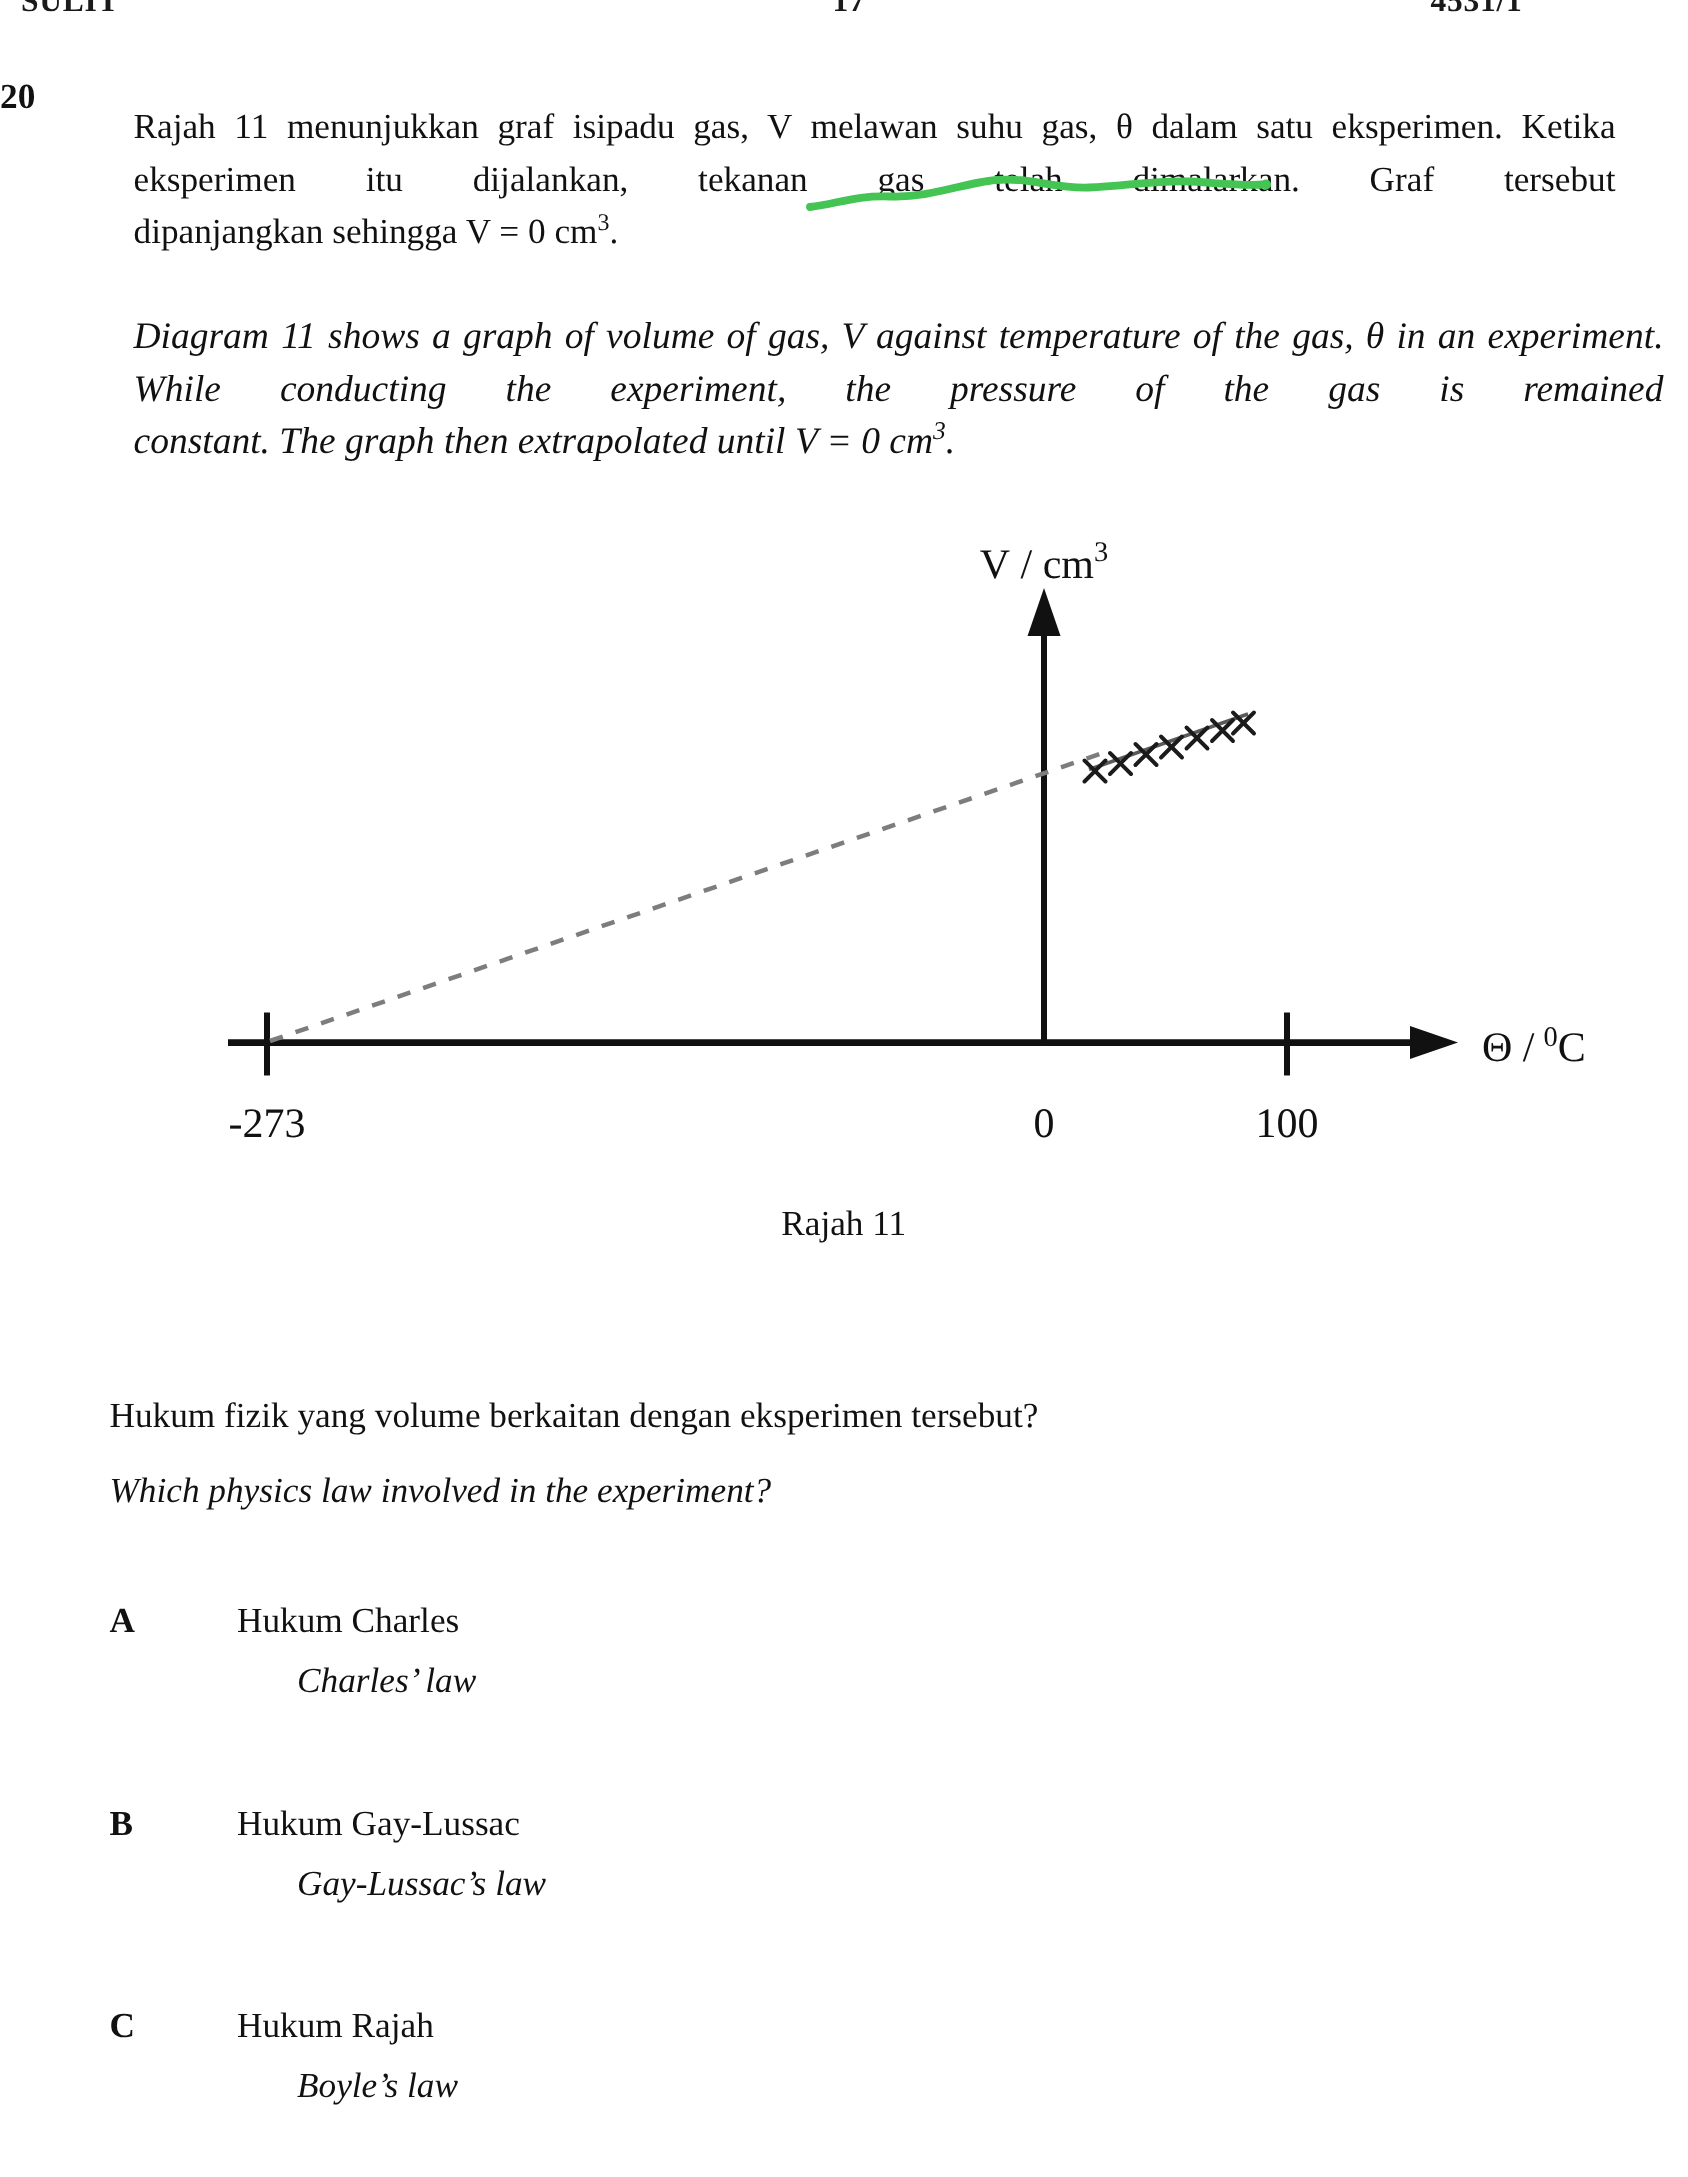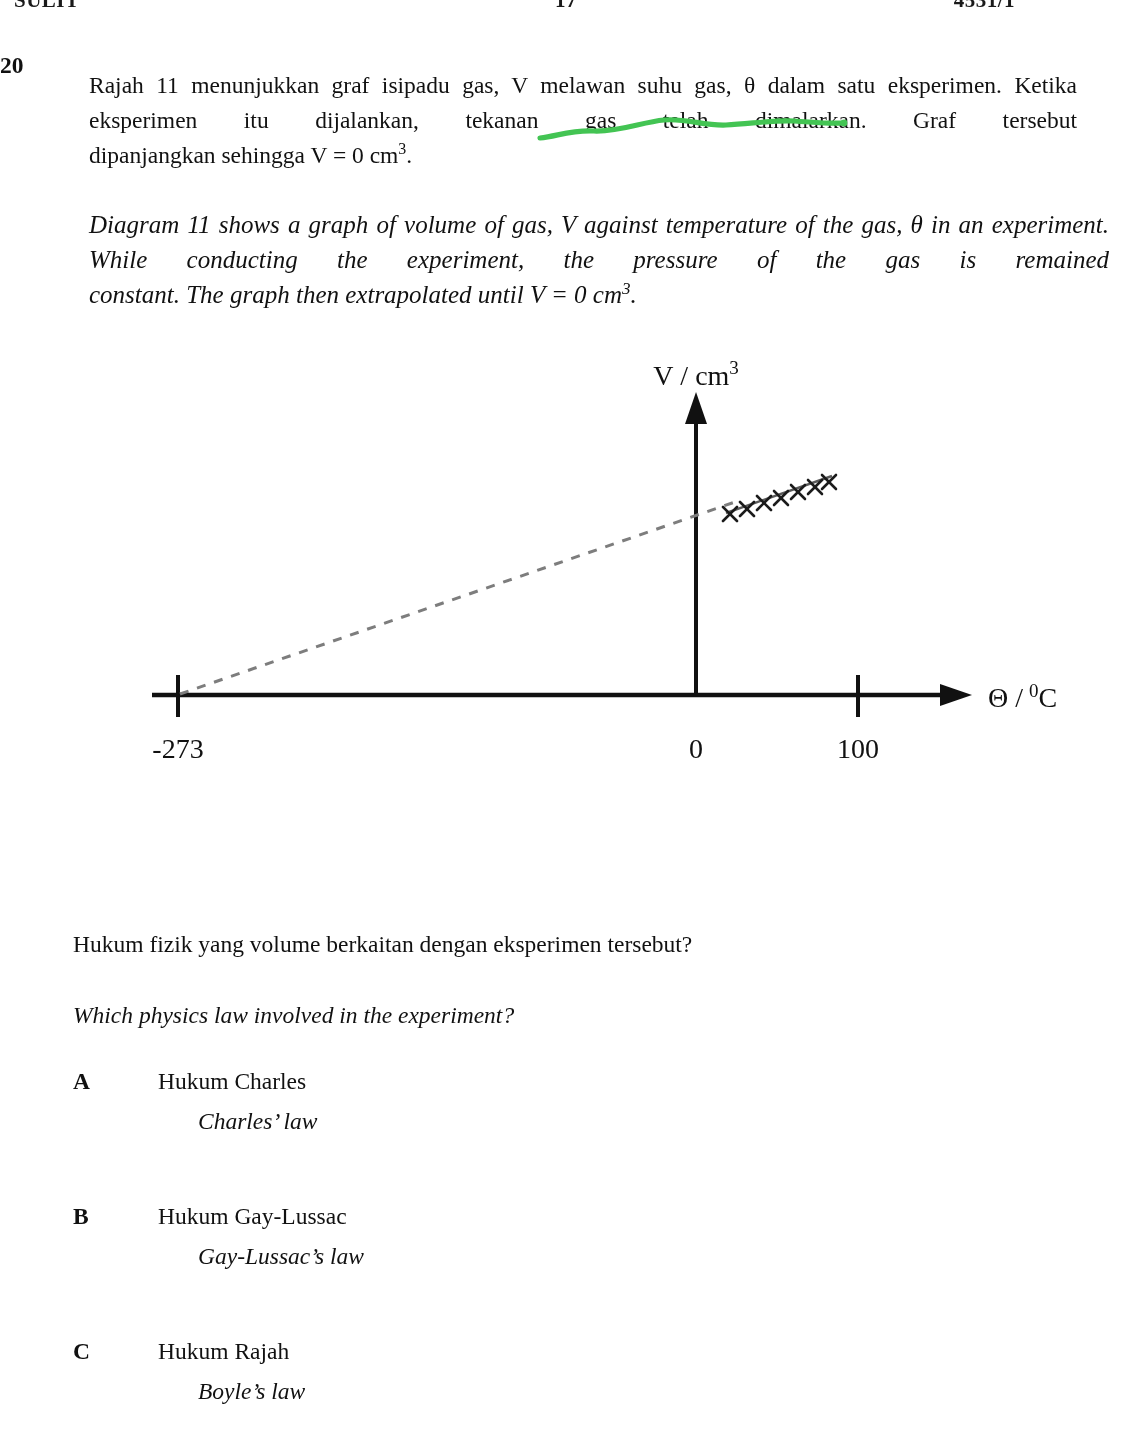--- a/index.html
+++ b/index.html
@@ -111,21 +111,21 @@
 
   
   .leadin {
     position: absolute;
     left: 73px;
     width: 1020px;
     font-size: 23.5px;
     line-height: 34px;
   }
   .leadin-my { top: 927px; }
-  .leadin-en { top: 977px; font-style: italic; margin-top: 21px; }
+  .leadin-en { top: 977px; font-style: italic; }
 
   
   .option {
     position: absolute;
     left: 73px;
     width: 980px;
   }
   .option .opt-letter {
     position: absolute;
     left: 0;
@@ -243,20 +243,21 @@
       <g>
         <line x1="822" y1="125" x2="836" y2="139"></line>
           <line x1="836" y1="125" x2="822" y2="139"></line>
       </g>
     </g>
 
   </svg>
 </div>
 
 <div class="caption">
+  <div class="cap-my">Rajah 11</div>
 </div>
 
 <div class="leadin leadin-my">Hukum fizik yang volume berkaitan dengan eksperimen tersebut?</div>
 <div class="leadin leadin-en">Which physics law involved in the experiment?</div>
 
 <div class="option opt-a">
   <span class="opt-letter">A</span>
   <span class="opt-my">Hukum Charles</span>
   <span class="opt-en">Charles’ law</span>
 </div>

